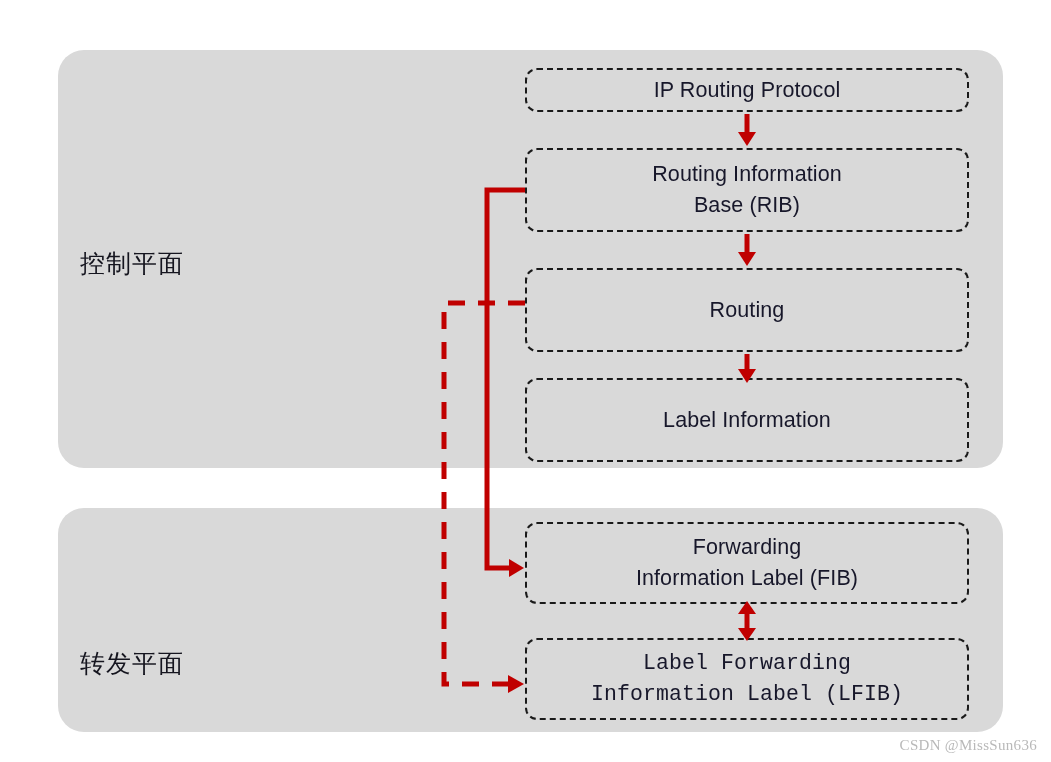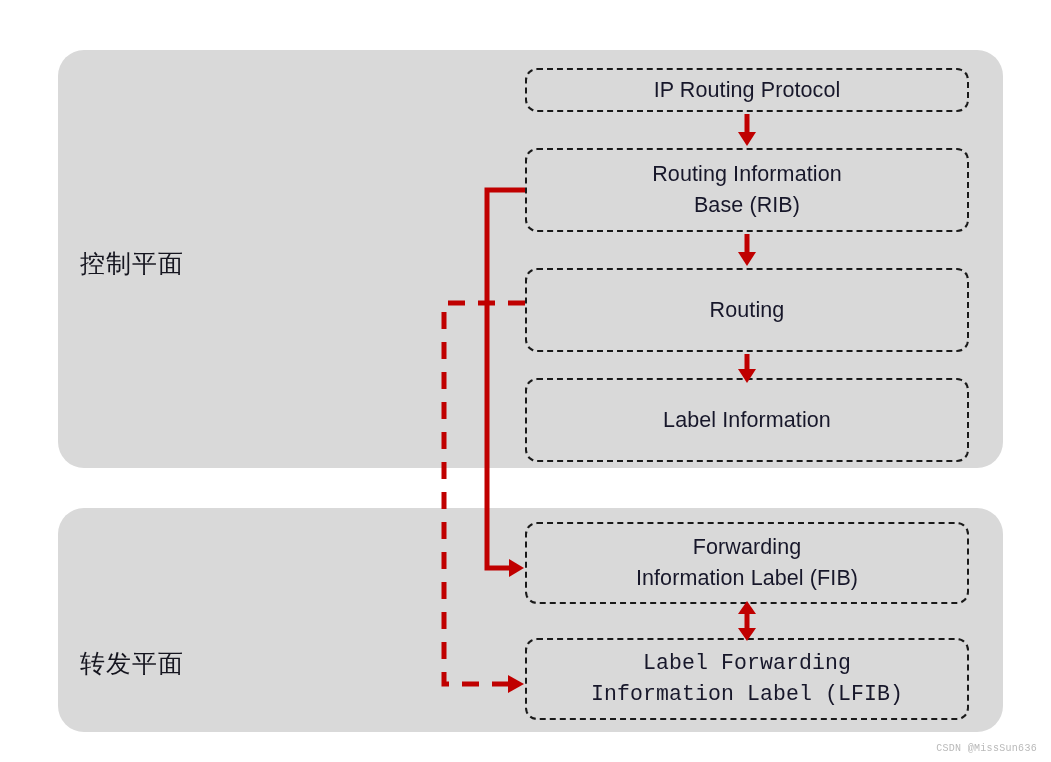--- a/index.html
+++ b/index.html
@@ -85,23 +85,23 @@
     position: absolute;
     left: 0; top: 0;
     width: 1051px;
     height: 762px;
     pointer-events: none;
   }
   #watermark {
     position: absolute;
     right: 14px;
     bottom: 8px;
-    font-size: 10px;
+    font-size: 15px;
     color: #b9b9b9;
-    font-family: Liberation Mono, monospace;
+    font-family: Liberation Serif, serif;
     letter-spacing: 0.3px;
     white-space: nowrap;
   }
 </style>
 </head>
 <body>
 
 <div id="canvas">
 
   <div class="plane" id="control-plane"></div>

